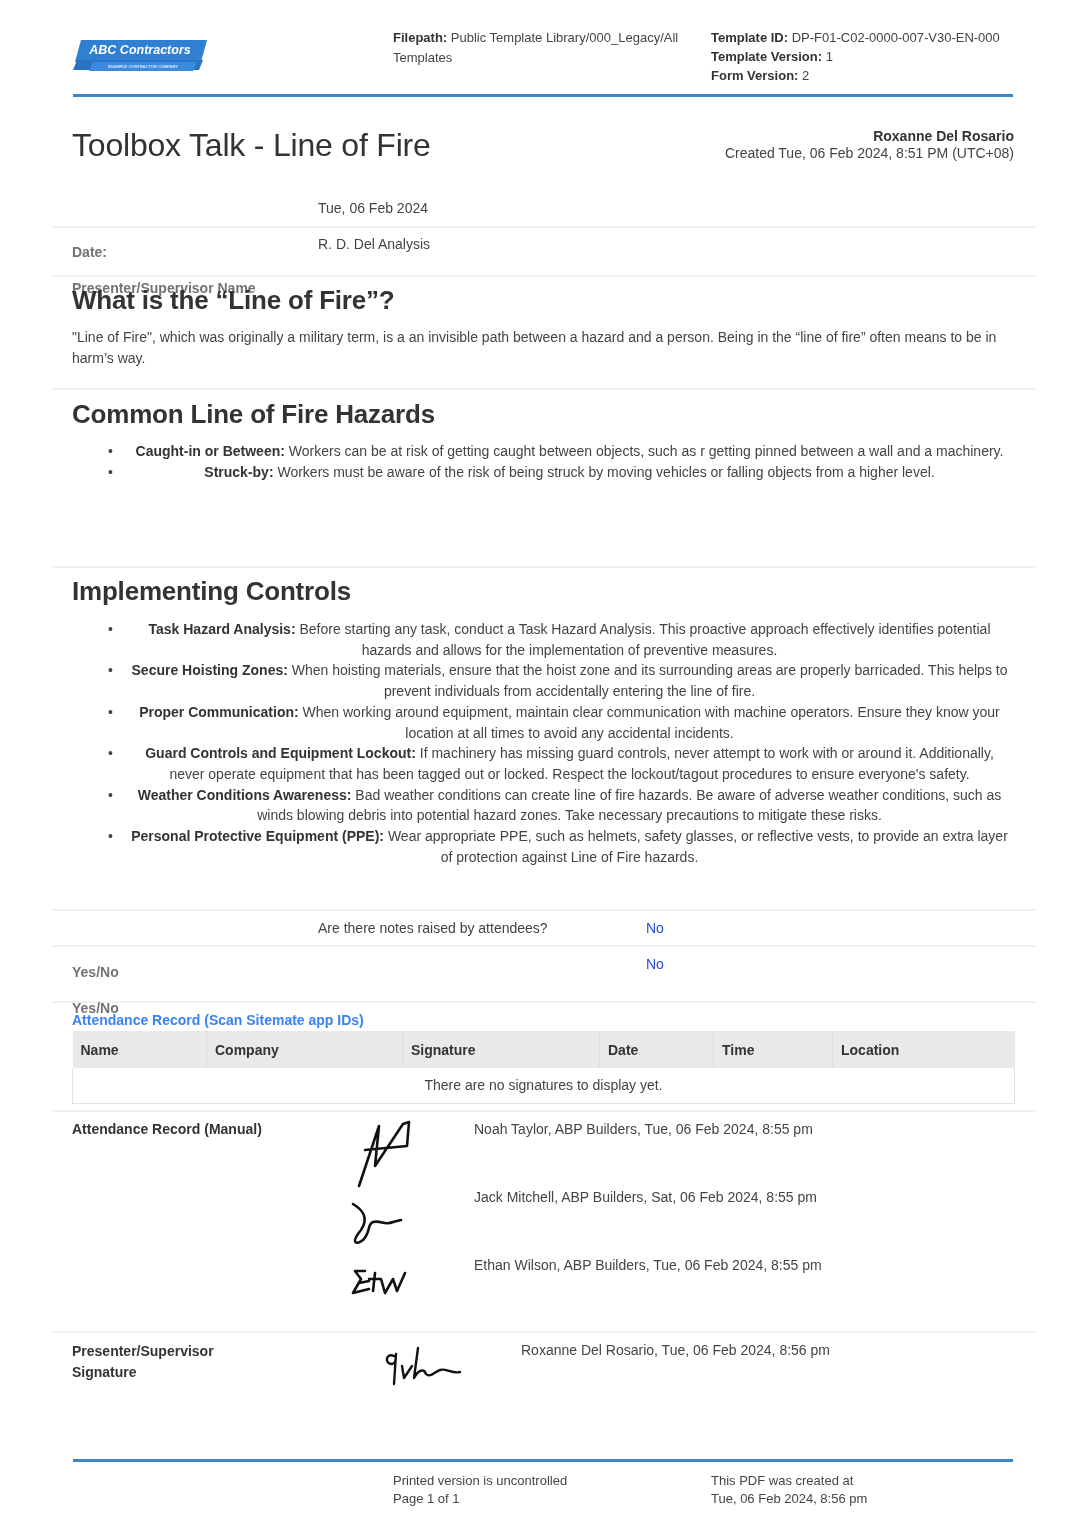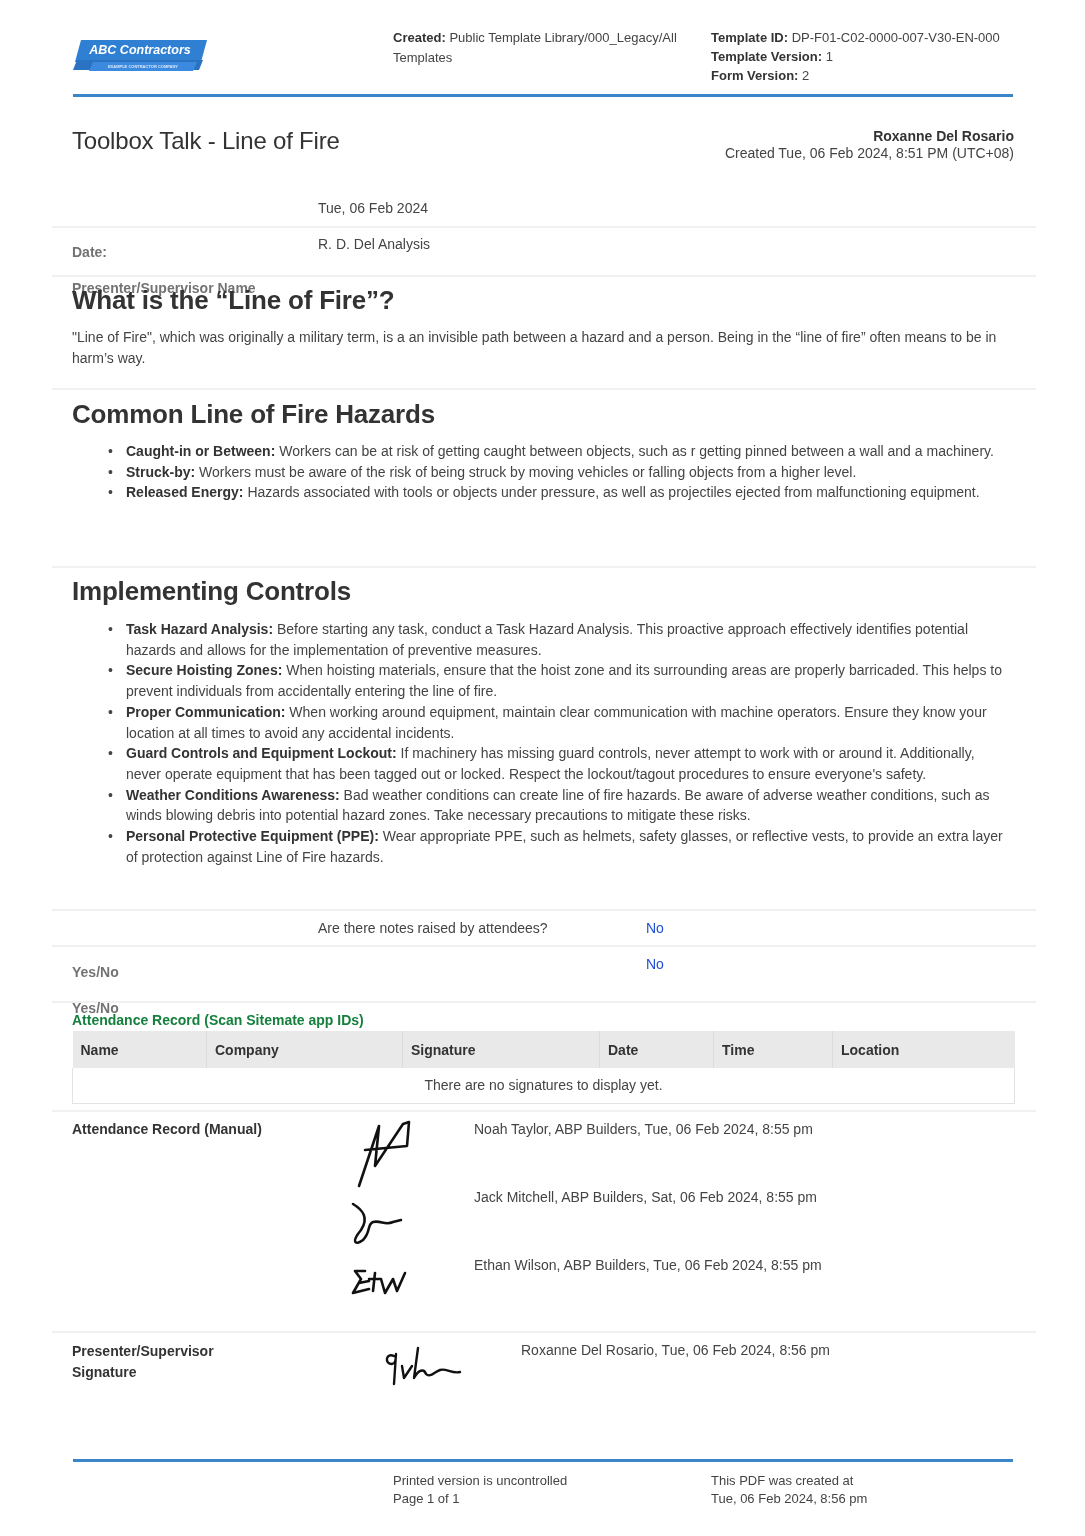--- a/index.html
+++ b/index.html
@@ -7,39 +7,39 @@
   body { font-family: "Liberation Sans", sans-serif; color: #333333; position: relative; overflow: hidden; }
   .abs { position: absolute; }
 
   
   .logo { left: 73px; top: 36px; width: 136px; height: 38px; }
   .meta-left { left: 393px; top: 28px; width: 300px; font-size: 13px; line-height: 20px; color: #444; }
   .meta-right { left: 711px; top: 28px; width: 330px; font-size: 13px; line-height: 19px; color: #444; }
   .meta-right b, .meta-left b { color: #333; }
   .rule { left: 73px; width: 940px; height: 3px; background: #3a86c8; }
 
-  .title { left: 72px; top: 127px; font-size: 24px; color: #333; font-weight: normal; letter-spacing: -0.2px; }
+  .title { left: 72px; top: 127px; font-size: 32px; color: #333; font-weight: normal; letter-spacing: -0.2px; }
   .creator { right: 71px; top: 128px; text-align: right; font-size: 14px; line-height: 17px; color: #444; }
   .creator .name { font-weight: bold; color: #333; }
 
   
   .row { position: absolute; left: 52px; width: 984px; border-bottom: 2px solid #f1f1f1; }
   .lbl { position: absolute; left: 20px; font-size: 14px; font-weight: bold; color: #737373; line-height: 21px; margin-top: 44px; }
   .val { position: absolute; left: 266px; font-size: 14px; color: #444; line-height: 21px; }
   .val2 { position: absolute; left: 594px; font-size: 14px; color: #1d4ed8; line-height: 21px; }
 
   h2 { position: absolute; left: 72px; font-size: 26px; color: #333; font-weight: bold; letter-spacing: -0.2px; }
   .para { position: absolute; left: 72px; width: 945px; font-size: 14px; line-height: 21px; color: #444; }
   ul.blist { position: absolute; left: 108px; width: 905px; font-size: 14px; line-height: 20.7px; color: #444; list-style: none; }
-  ul.blist li { position: relative; padding-left: 18px; }
+  ul.blist li { position: relative; padding-left: 18px; text-align: center; }
   ul.blist li::before { content: "\2022"; position: absolute; left: 0; top: 0; color: #444; }
   ul.blist li b { color: #333; }
 
   
-  .tbl-title { left: 72px; top: 1012px; font-size: 14px; font-weight: bold; color: #15803d; }
+  .tbl-title { left: 72px; top: 1012px; font-size: 14px; font-weight: bold; color: #3b82f6; }
   table.att { position: absolute; left: 72px; top: 1031px; width: 943px; border-collapse: collapse; font-size: 14px; }
   table.att th { background: #e9e9e9; text-align: left; font-weight: bold; color: #333; padding: 0 8px; height: 37px; border-right: 1px solid #dcdcdc; }
   table.att th:last-child { border-right: none; }
   table.att td { text-align: center; color: #444; height: 35px; border: 1px solid #e3e3e3; border-top: none; }
 
   .sig-entry { position: absolute; font-size: 14px; color: #444; }
 
   .footer-text { font-size: 13px; line-height: 18px; color: #444; }
 </style>
 </head>
@@ -49,21 +49,21 @@
   <svg width="136" height="38" viewBox="0 0 136 38">
     <polygon points="8,4 134,4 128,26 2,26" fill="#2f7fd3"></polygon>
     <polygon points="4,24 130,24 126,34 0,34" fill="#2a73c2"></polygon>
     <polygon points="20,26 124,26 120,35 16,35" fill="#3b8ae0"></polygon>
     <text x="67" y="18" text-anchor="middle" font-family="Liberation Sans, sans-serif" font-size="12.5" font-weight="bold" font-style="italic" fill="#ffffff">ABC Contractors</text>
     <text x="70" y="32" text-anchor="middle" font-family="Liberation Sans, sans-serif" font-size="4" font-weight="bold" fill="#dbe9fb">EXAMPLE CONTRACTOR COMPANY</text>
   </svg>
 </div>
 
 <div class="abs meta-left">
-  <b>Created:</b>
+  <b>Filepath:</b>
   <span>Public Template Library/000_Legacy/All Templates</span>
 </div>
 
 <div class="abs meta-right">
   <div><b>Template ID:</b> <span>DP-F01-C02-0000-007-V30-EN-000</span></div>
   <div><b>Template Version:</b> <span>1</span></div>
   <div><b>Form Version:</b> <span>2</span></div>
 </div>
 
 <div class="abs rule" style="top:94px;"></div>
@@ -84,21 +84,20 @@
 </div>
 
 <h2 style="top:285px;">What is the “Line of Fire”?</h2>
 <div class="para" style="top:327px;">"Line of Fire", which was originally a military term, is a an invisible path between a hazard and a person. Being in the “line of fire” often means to be in harm’s way.</div>
 <div class="row" style="top:388px; height:2px;"></div>
 
 <h2 style="top:399px;">Common Line of Fire Hazards</h2>
 <ul class="blist" style="top:441px;">
   <li><b>Caught-in or Between:</b><span> Workers can be at risk of getting caught between objects, such as r getting pinned between a wall and a machinery.</span></li>
   <li><b>Struck-by:</b><span> Workers must be aware of the risk of being struck by moving vehicles or falling objects from a higher level.</span></li>
-  <li><b>Released Energy:</b><span> Hazards associated with tools or objects under pressure, as well as projectiles ejected from malfunctioning equipment.</span></li>
 </ul>
 <div class="row" style="top:566px; height:2px;"></div>
 
 <h2 style="top:576px;">Implementing Controls</h2>
 <ul class="blist" style="top:619px;">
   <li><b>Task Hazard Analysis:</b><span> Before starting any task, conduct a Task Hazard Analysis. This proactive approach effectively identifies potential hazards and allows for the implementation of preventive measures.</span></li>
   <li><b>Secure Hoisting Zones:</b><span> When hoisting materials, ensure that the hoist zone and its surrounding areas are properly barricaded. This helps to prevent individuals from accidentally entering the line of fire.</span></li>
   <li><b>Proper Communication:</b><span> When working around equipment, maintain clear communication with machine operators. Ensure they know your location at all times to avoid any accidental incidents.</span></li>
   <li><b>Guard Controls and Equipment Lockout:</b><span> If machinery has missing guard controls, never attempt to work with or around it. Additionally, never operate equipment that has been tagged out or locked. Respect the lockout/tagout procedures to ensure everyone's safety.</span></li>
   <li><b>Weather Conditions Awareness:</b><span> Bad weather conditions can create line of fire hazards. Be aware of adverse weather conditions, such as winds blowing debris into potential hazard zones. Take necessary precautions to mitigate these risks.</span></li>

